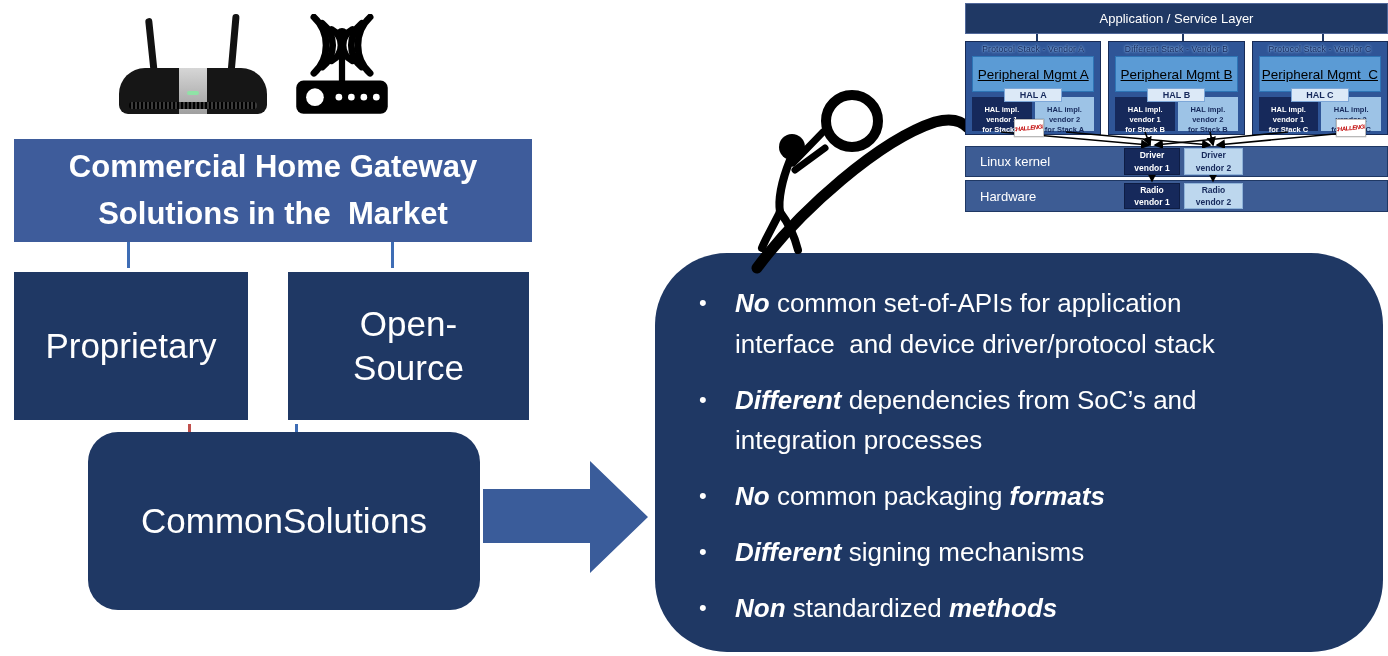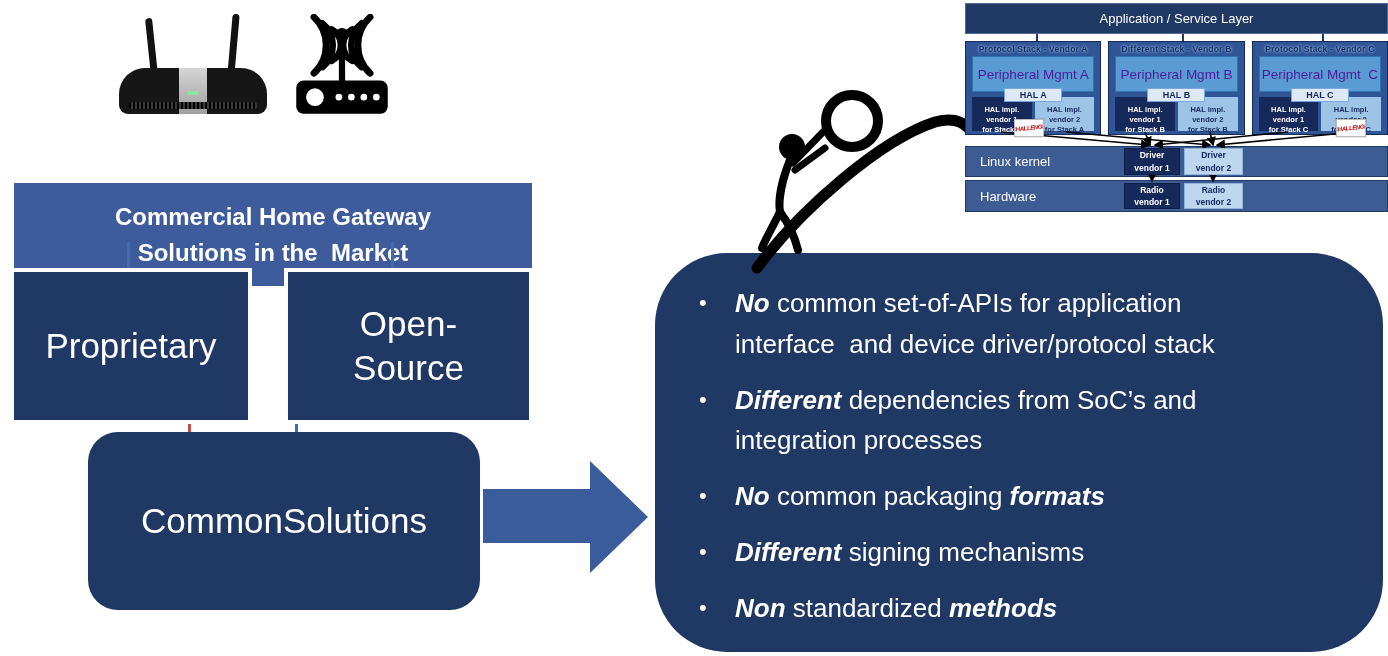--- a/index.html
+++ b/index.html
@@ -18,22 +18,22 @@
   .antenna.a1{left:36px;top:13px;height:58px;transform:rotate(-6deg);}
   .antenna.a2{left:118px;top:9px;height:62px;transform:rotate(5deg);}
   .router-body{position:absolute;left:7px;top:63px;width:148px;height:46px;background:#161616;border-radius:26px 26px 9px 9px;}
   .router-band{position:absolute;left:60px;top:0;width:28px;height:46px;background:linear-gradient(#d6d6d6,#9f9f9f);}
   .router-led{position:absolute;left:8px;top:23px;width:12px;height:4px;background:#8fe3a6;border-radius:2px;}
   .router-vents{position:absolute;left:10px;bottom:5px;width:128px;height:7px;
     background:repeating-linear-gradient(90deg,#000 0 2px,#3a3a3a 2px 4px);border-radius:3px;}
 
   
   .title-box{position:absolute;left:14px;top:139px;width:518px;height:103px;background:var(--medium-blue);
-    color:#fff;font-weight:bold;font-size:24px;display:flex;flex-direction:column;justify-content:center;
-    align-items:center;text-align:center;line-height:1.5;margin-top:44px;}
+    color:#fff;font-weight:bold;font-size:31px;display:flex;flex-direction:column;justify-content:center;
+    align-items:center;text-align:center;line-height:1.5;}
   .title-box div{white-space:pre-wrap;}
 
   
   .conn{position:absolute;width:3px;}
   .conn.blue{background:var(--connector-blue);}
   .conn.red{background:var(--connector-red);}
   .conn.c1{left:127px;top:242px;height:26px;}
   .conn.c2{left:391px;top:242px;height:26px;}
   .conn.c3{left:188px;top:424px;height:22px;}
   .conn.c4{left:295px;top:424px;height:22px;}
@@ -63,24 +63,24 @@
   
   .sisyphus-svg{position:absolute;left:735px;top:70px;width:262px;height:205px;}
 
   
   .app-layer{position:absolute;left:965px;top:3px;width:423px;height:31px;background:var(--navy);
     border:1px solid #51689a;color:#fff;font-size:13px;display:flex;align-items:center;justify-content:center;}
   .tick{position:absolute;top:34px;width:2px;height:7px;background:var(--navy);}
   .tick.t1{left:1036px;} .tick.t2{left:1182px;} .tick.t3{left:1322px;}
   .stacks{position:absolute;left:965px;top:41px;width:423px;height:94px;display:flex;gap:7px;}
   .stack-col{flex:1;position:relative;background:var(--steel-blue);border:1px solid #172b57;padding-top:2px;}
-  .stack-title{font-size:8.5px;font-weight:bold;color:var(--impl-dark);text-align:center;height:11px;
+  .stack-title{font-size:8.5px;font-weight:normal;color:var(--impl-dark);text-align:center;height:11px;
     text-shadow:0 0 2px #8fb8e8,0 0 3px #8fb8e8;letter-spacing:0.2px;}
   .peripheral{margin:1px 6px 0 6px;height:36px;background:var(--sky-blue);border:1px solid #2E75B6;
-    color:#4c1d95;font-size:13.5px;display:flex;align-items:center;justify-content:center;white-space:pre;}
+    color:#000000;font-size:13.5px;display:flex;align-items:center;justify-content:center;white-space:pre;text-decoration:underline;}
   .hal-tab{position:absolute;left:50%;transform:translateX(-50%);top:46px;width:58px;height:14px;z-index:2;
     background:var(--pale-blue);border:1px solid #7da7d8;color:var(--impl-dark);font-size:9px;font-weight:bold;
     display:flex;align-items:center;justify-content:center;}
   .impl-row{position:absolute;left:6px;right:6px;top:55px;bottom:3px;display:flex;gap:3px;}
   .impl{flex:1;font-size:7.5px;text-align:center;padding-top:8px;line-height:1.3;font-weight:bold;}
   .impl.dark{background:var(--impl-dark);color:#fff;}
   .impl.light{background:var(--light-blue);color:var(--impl-dark);}
 
   .arrows-svg{position:absolute;left:960px;top:95px;width:428px;height:92px;z-index:3;}
 

